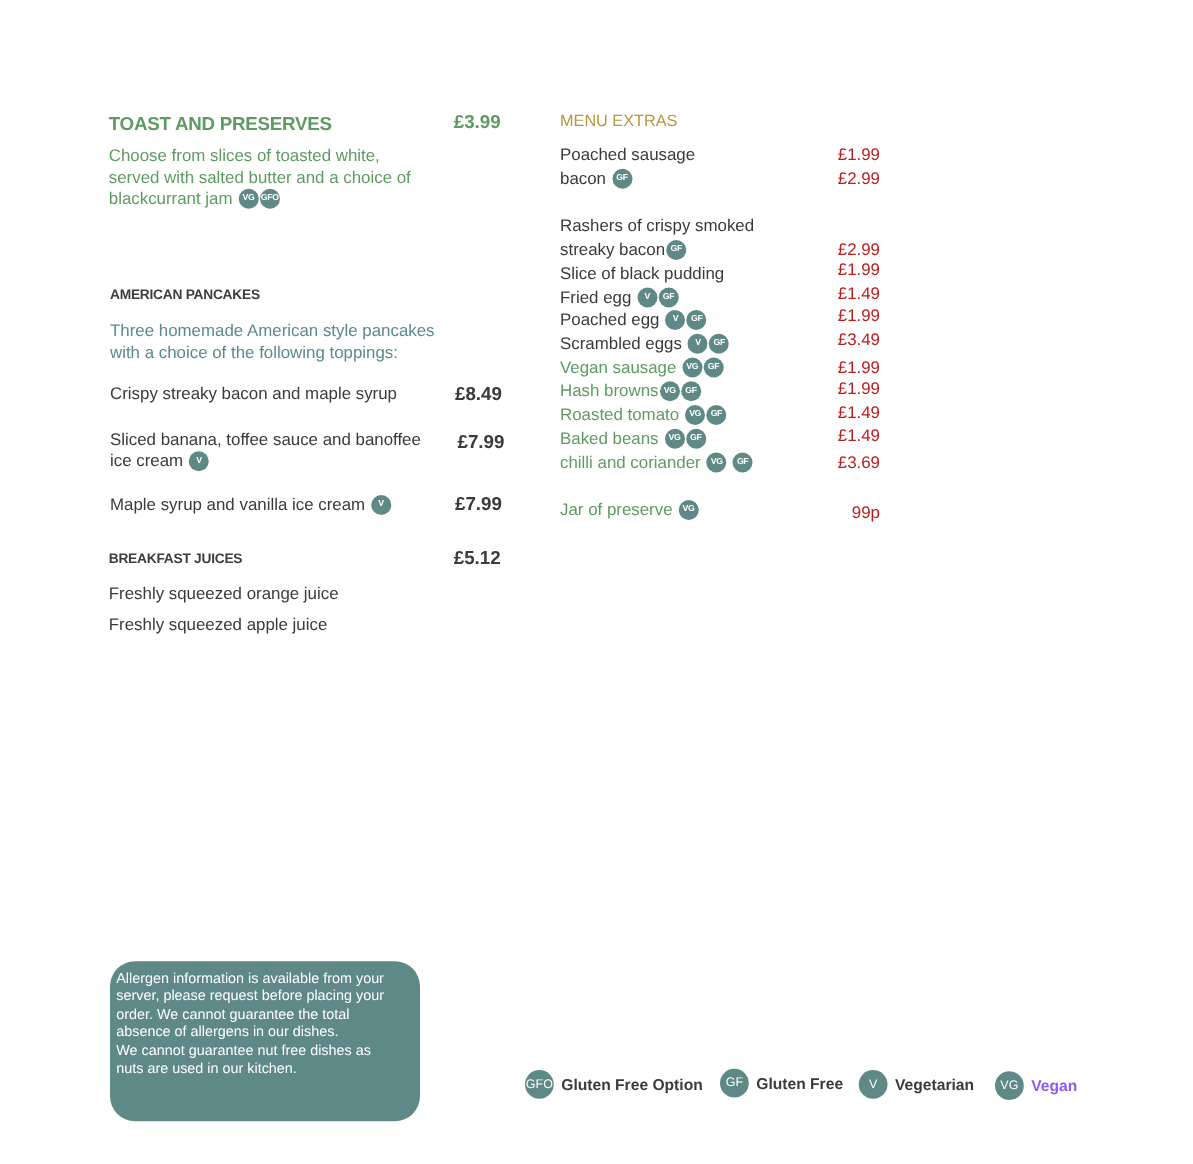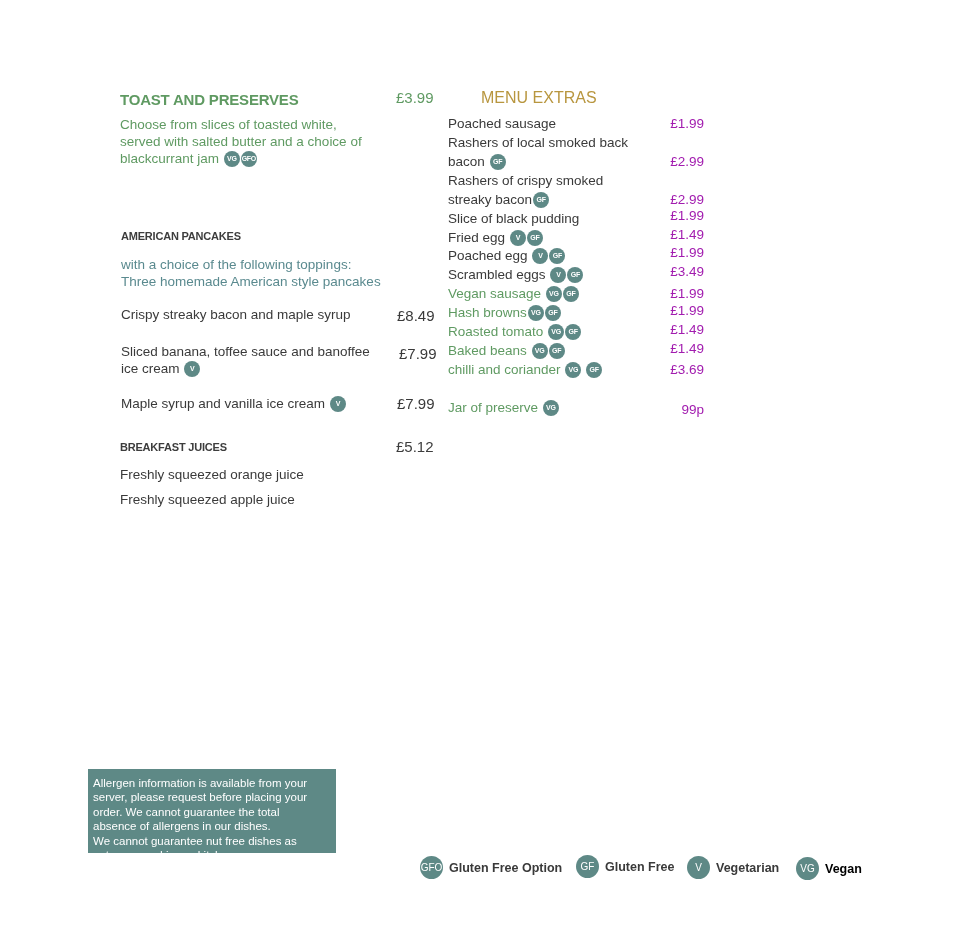--- a/index.html
+++ b/index.html
@@ -1,55 +1,55 @@
 <!DOCTYPE html>
 <html><head>
   <meta charset="utf-8">
   <style>
     html, body { margin:0; padding:0; background:#ffffff; }
     body { width:954px; height:931px; position:relative; overflow:hidden;
       font-family:"Liberation Sans", "DejaVu Sans", sans-serif; color:#3a3a3a; }
-    .abs { position:absolute;margin-left:33px; }
+    .abs { position:absolute; }
     .h-green { color:#5f9a62; font-weight:bold; font-size:15px; letter-spacing:-0.2px; }
     .h-dark { color:#3d3d3d; font-weight:bold; font-size:11px; letter-spacing:-0.2px; }
-    .price-bold { font-weight:normal; font-size:15px; }
+    .price-bold { font-weight:bold; font-size:15px; }
     .green { color:#5f9a62; }
     .teal { color:#5a8a8f; }
     .desc { font-size:13.5px; line-height:17px; }
     .item { font-size:13.5px; }
     .badge { display:inline-block; width:16px; height:16px; border-radius:50%;
       background:#5e8986; color:#fff; font-size:7px; font-weight:bold;
       text-align:center; line-height:16px; vertical-align:middle; margin-left:1px; letter-spacing:-0.3px; }
-    .extras-title { color:#b8963f; font-size:16px; }
+    .extras-title { color:#b8963f; font-size:13px; }
     .row { position:absolute; left:448px; width:256px; font-size:13.5px; line-height:19px; }
-    .row .p { position:absolute; right:0; bottom:0; color:#a21caf; }
+    .row .p { position:absolute; right:0; bottom:0; color:#b91c1c; }
     .row.g .n { color:#5f9a62; }
-    .allergen { position:absolute; left:88px; top:769px; width:248px; height:84px;
+    .allergen { position:absolute; left:88px; top:769px; width:248px; height:128px;
       background:#5e8986; color:#fff; font-size:11.5px; line-height:14.4px;
-      box-sizing:border-box; padding:7px 5px; }
+      box-sizing:border-box; padding:7px 5px;border-radius:20px; }
     .legend { position:absolute; top:856px; display:flex; align-items:center; font-size:12.5px; font-weight:bold; color:#3a3a3a; }
     .legend .lb { display:inline-block; width:23px; height:23px; border-radius:50%; background:#5e8986; color:#fff;
       font-size:10px; font-weight:normal; text-align:center; line-height:23px; margin-right:6px; }
   </style>
 </head>
 <body>
 
 <div class="abs h-green" style="left:87px;top:91px;">TOAST AND PRESERVES</div>
 <div class="abs price-bold green" style="left:363px;top:89px;">£3.99</div>
 <div class="abs desc green" style="left:87px;top:116px;width:280px;">
   <div>Choose from slices of toasted white,</div>
   <div>served with salted butter and a choice of</div>
   <div><span>blackcurrant jam</span>
     <span class="badge">VG</span><span class="badge">GFO</span></div>
 </div>
 
 <div class="abs h-dark" style="left:88px;top:230px;">AMERICAN PANCAKES</div>
 <div class="abs desc teal" style="left:88px;top:256px;width:290px;">
+  <div>Three homemade American style pancakes</div>
   <div>with a choice of the following toppings:</div>
-  <div>Three homemade American style pancakes</div>
 </div>
 <div class="abs item" style="left:88px;top:307px;">Crispy streaky bacon and maple syrup</div>
 <div class="abs price-bold" style="left:364px;top:307px;">£8.49</div>
 <div class="abs item" style="left:88px;top:343px;line-height:17px;">
   <div>Sliced banana, toffee sauce and banoffee</div>
   <div><span>ice cream</span> <span class="badge">V</span></div>
 </div>
 <div class="abs price-bold" style="left:366px;top:345px;">£7.99</div>
 <div class="abs item" style="left:88px;top:396px;">
   <span>Maple syrup and vanilla ice cream</span> <span class="badge">V</span>
@@ -58,21 +58,20 @@
 
 <div class="abs h-dark" style="left:87px;top:441px;">BREAKFAST JUICES</div>
 <div class="abs price-bold" style="left:363px;top:438px;color:#3d3d3d;">£5.12</div>
 <div class="abs item" style="left:87px;top:467px;">Freshly squeezed orange juice</div>
 <div class="abs item" style="left:87px;top:492px;">Freshly squeezed apple juice</div>
 
 <div class="abs extras-title" style="left:448px;top:89px;">MENU EXTRAS</div>
 
 <div class="row" style="top:114px;"><span class="n">Poached sausage</span><span class="p">£1.99</span></div>
 <div class="row" style="top:133px;">
-    <div class="n">Rashers of local smoked back</div>
     <div><span class="n">bacon</span> <span class="badge">GF</span></div>
     <span class="p">£2.99</span>
   </div>
 <div class="row" style="top:171px;">
     <div class="n">Rashers of crispy smoked</div>
     <div><span class="n">streaky bacon</span><span class="badge">GF</span></div>
     <span class="p">£2.99</span>
   </div>
 <div class="row" style="top:209px;"><span class="n">Slice of black pudding</span><span class="p" style="bottom:3px;">£1.99</span></div>
 <div class="row" style="top:228px;"><span class="n">Fried egg</span> <span class="badge">V</span><span class="badge">GF</span><span class="p" style="bottom:3px;">£1.49</span></div>
@@ -104,14 +103,14 @@
 <div class="legend" style="left:576px;top:855px;">
   <span class="lb">GF</span>
   <span>Gluten Free</span>
 </div>
 <div class="legend" style="left:687px;">
   <span class="lb">V</span>
   <span>Vegetarian</span>
 </div>
 <div class="legend" style="left:796px;top:857px;">
   <span class="lb">VG</span>
-  <span style="color:#000000;">Vegan</span>
+  <span style="color:#8b5cf6;">Vegan</span>
 </div>
 
 </body></html>

